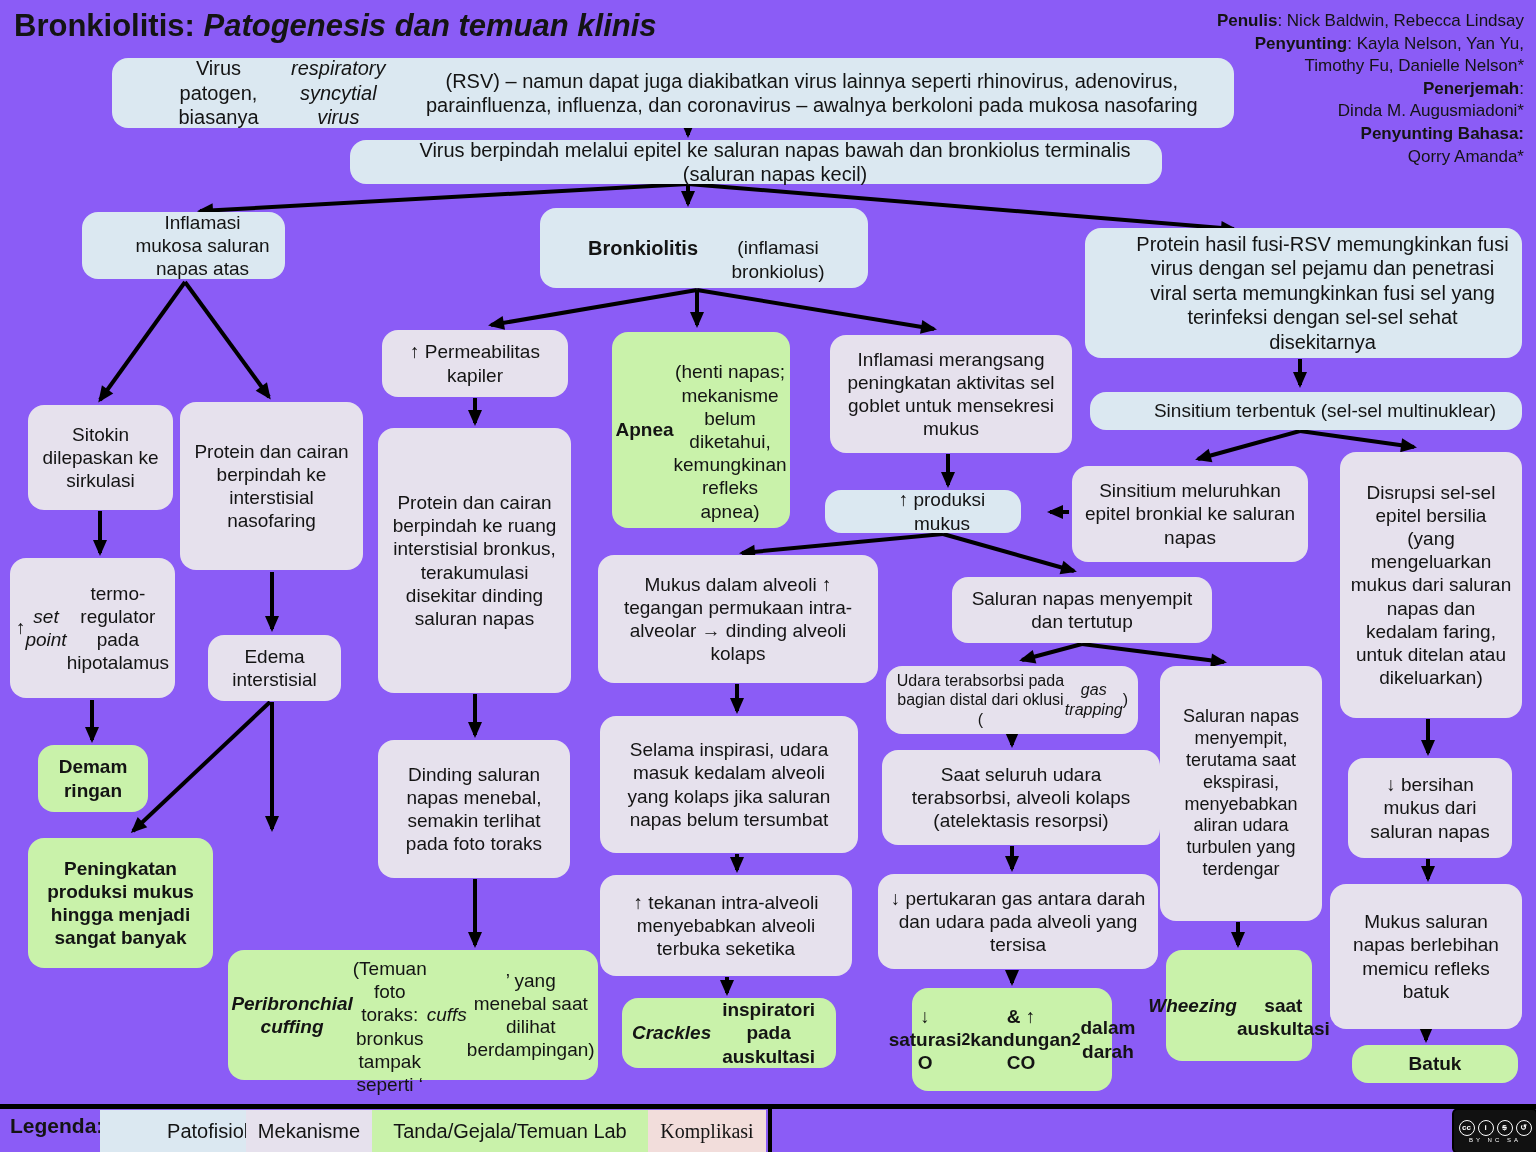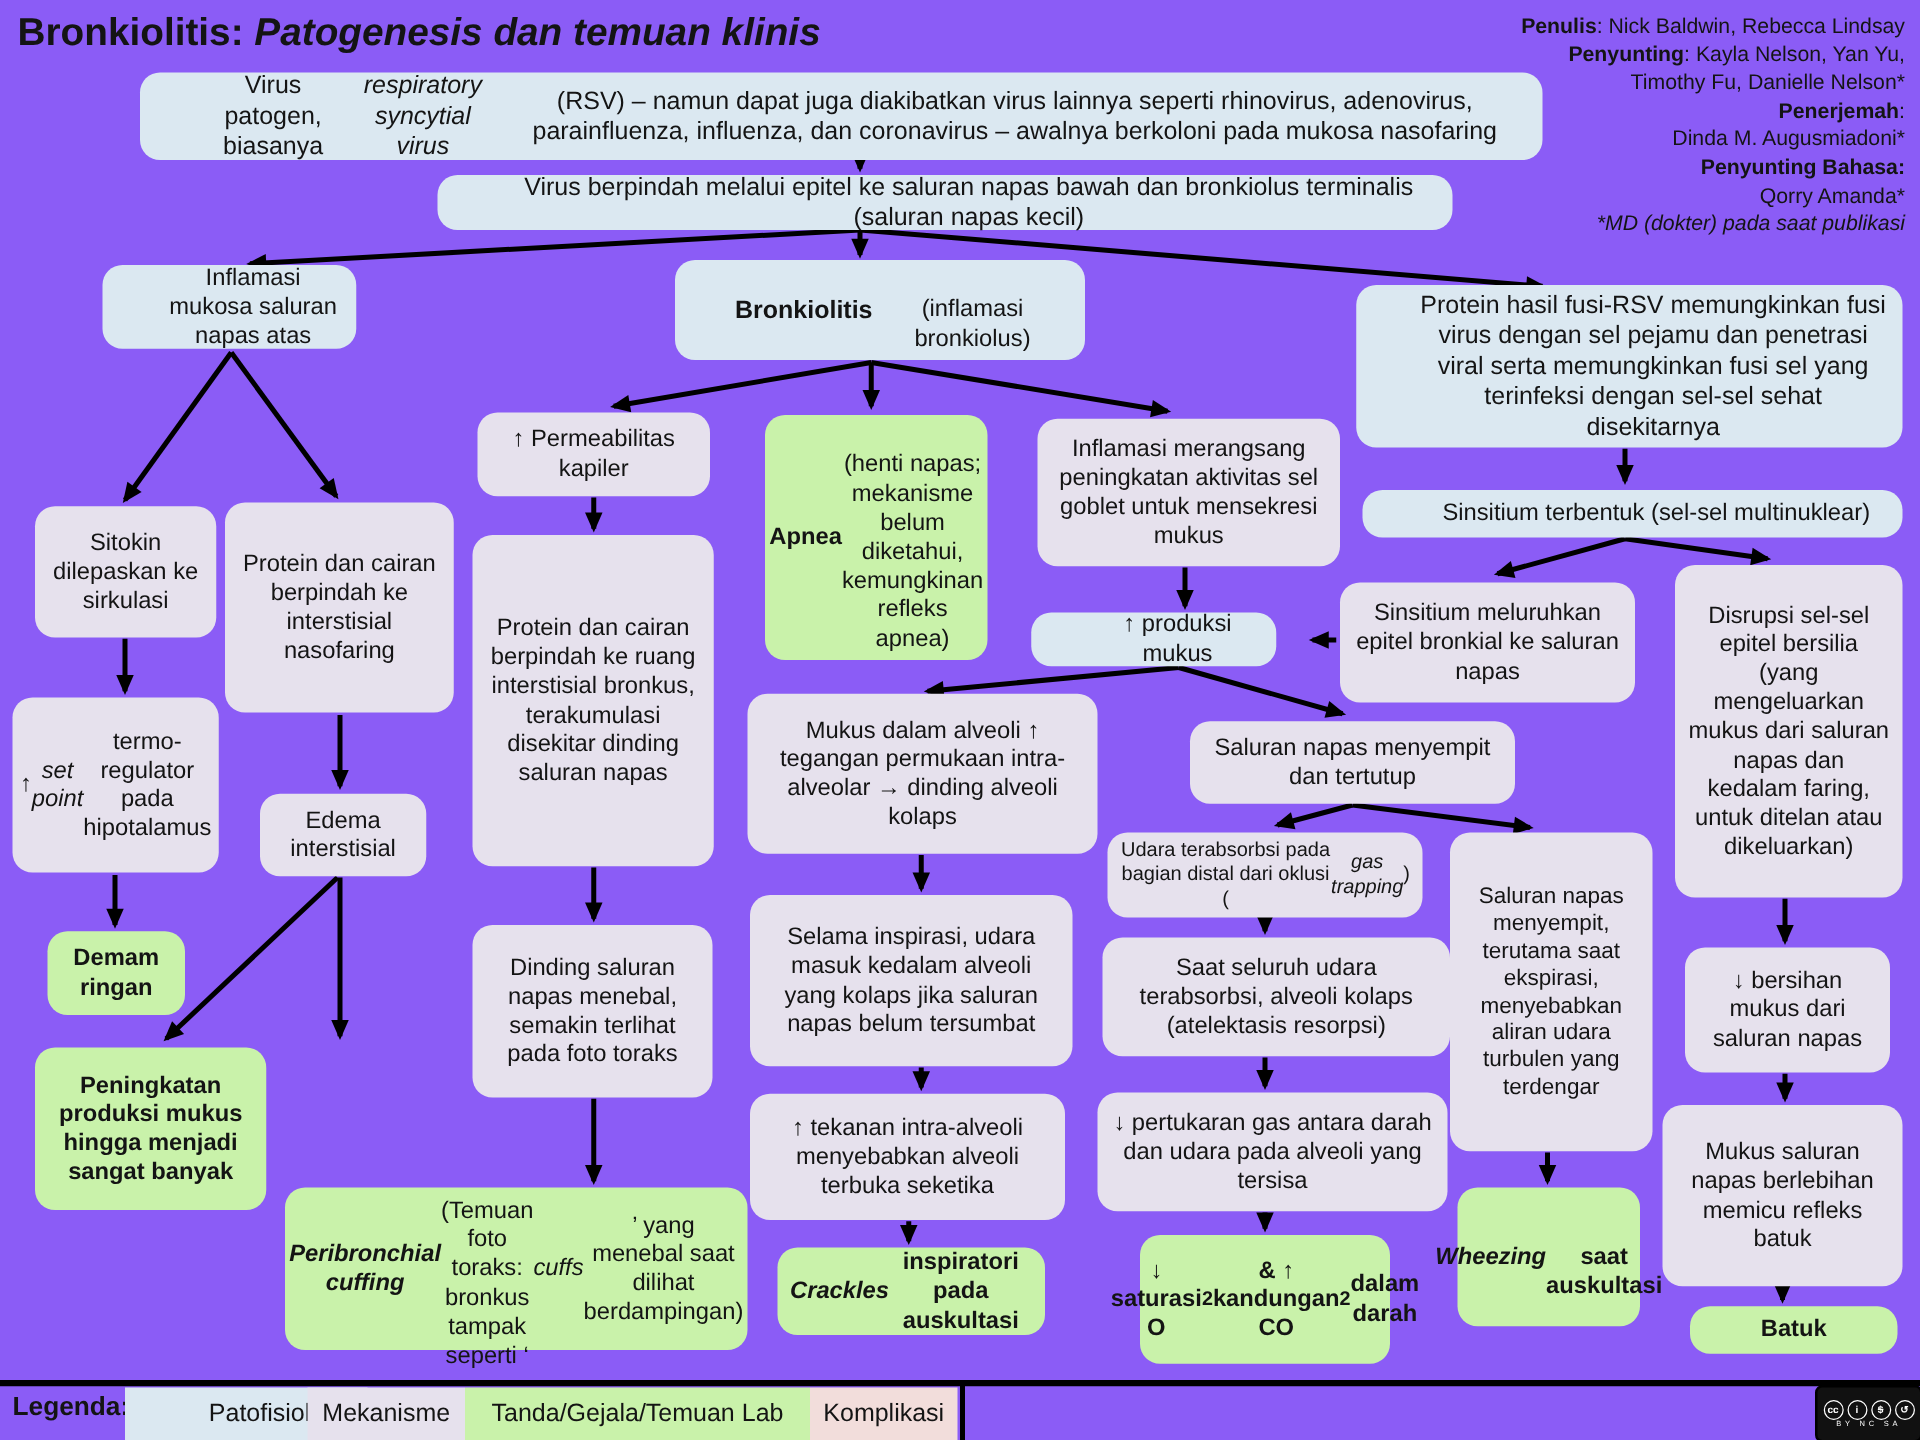--- a/index.html
+++ b/index.html
@@ -62,21 +62,20 @@
   </div>
 
   <div id="credits">
     <div><b>Penulis</b>:  Nick Baldwin, Rebecca Lindsay</div>
     <div><b>Penyunting</b>: Kayla Nelson, Yan Yu,</div>
     <div>Timothy Fu, Danielle Nelson*</div>
     <div><b>Penerjemah</b>:</div>
     <div>Dinda M. Augusmiadoni*</div>
     <div><b>Penyunting Bahasa:</b></div>
     <div>Qorry Amanda*</div>
-    <div><i>*MD (dokter) pada saat publikasi</i></div>
   </div>
 
   <div class="node blue f20" style="left:112px;top:58px;width:1122px;height:70px;">Virus patogen, biasanya <i>respiratory syncytial virus</i> (RSV) – namun dapat juga diakibatkan virus lainnya seperti rhinovirus, adenovirus, parainfluenza, influenza, dan coronavirus – awalnya berkoloni pada mukosa nasofaring</div>
   <div class="node blue f20" style="left:350px;top:140px;width:812px;height:44px;">Virus berpindah melalui epitel ke saluran napas bawah dan bronkiolus terminalis (saluran napas kecil)</div>
   <div class="node blue" style="left:82px;top:212px;width:203px;height:67px;">Inflamasi mukosa saluran napas atas</div>
   <div class="node blue title-node" style="left:540px;top:208px;width:328px;height:80px;"><b>Bronkiolitis</b><br>(inflamasi bronkiolus)</div>
   <div class="node blue f20" style="left:1085px;top:228px;width:437px;height:130px;">Protein hasil fusi-RSV memungkinkan fusi virus dengan sel pejamu dan penetrasi viral serta memungkinkan fusi sel yang terinfeksi dengan sel-sel sehat disekitarnya</div>
   <div class="node purple" style="left:28px;top:405px;width:145px;height:105px;">Sitokin dilepaskan ke sirkulasi</div>
   <div class="node purple" style="left:180px;top:402px;width:183px;height:168px;">Protein dan cairan berpindah ke interstisial nasofaring</div>
   <div class="node purple" style="left:382px;top:330px;width:186px;height:67px;">↑ Permeabilitas kapiler</div>
@@ -150,21 +149,21 @@
     <line x1="1428" y1="719" x2="1428" y2="753" marker-end="url(#ah)"></line>
     <line x1="1428" y1="859" x2="1428" y2="879" marker-end="url(#ah)"></line>
     <line x1="1426" y1="1030" x2="1426" y2="1040" marker-end="url(#ah)"></line>
   </svg>
 
   <div id="legend-rule"></div>
   <div class="legend-label">Legenda:</div>
   <div class="legend-swatch blue" style="left:100px;width:146px;">Patofisiologi</div>
   <div class="legend-swatch purple" style="left:246px;width:126px;">Mekanisme</div>
   <div class="legend-swatch green" style="left:372px;width:276px;">Tanda/Gejala/Temuan Lab</div>
-  <div class="legend-swatch pink" style="left:648px;width:118px;">Komplikasi</div>
+  <div class="legend-swatch pink" style="left:648px;width:118px;font-family:Liberation Serif, serif;">Komplikasi</div>
   <div id="legend-divider"></div>
   <div id="footer-text">Dipublikasikan ulang <b>29 November 2020</b> di www.thecalgaryguide.com</div>
   <div id="cc-badge">
     <div class="icons">
       <span class="c">cc</span>
       <span class="c">i</span>
       <span class="c strike">$</span>
       <span class="c">↺</span>
     </div>
     <div class="lbl">BY NC SA</div>

